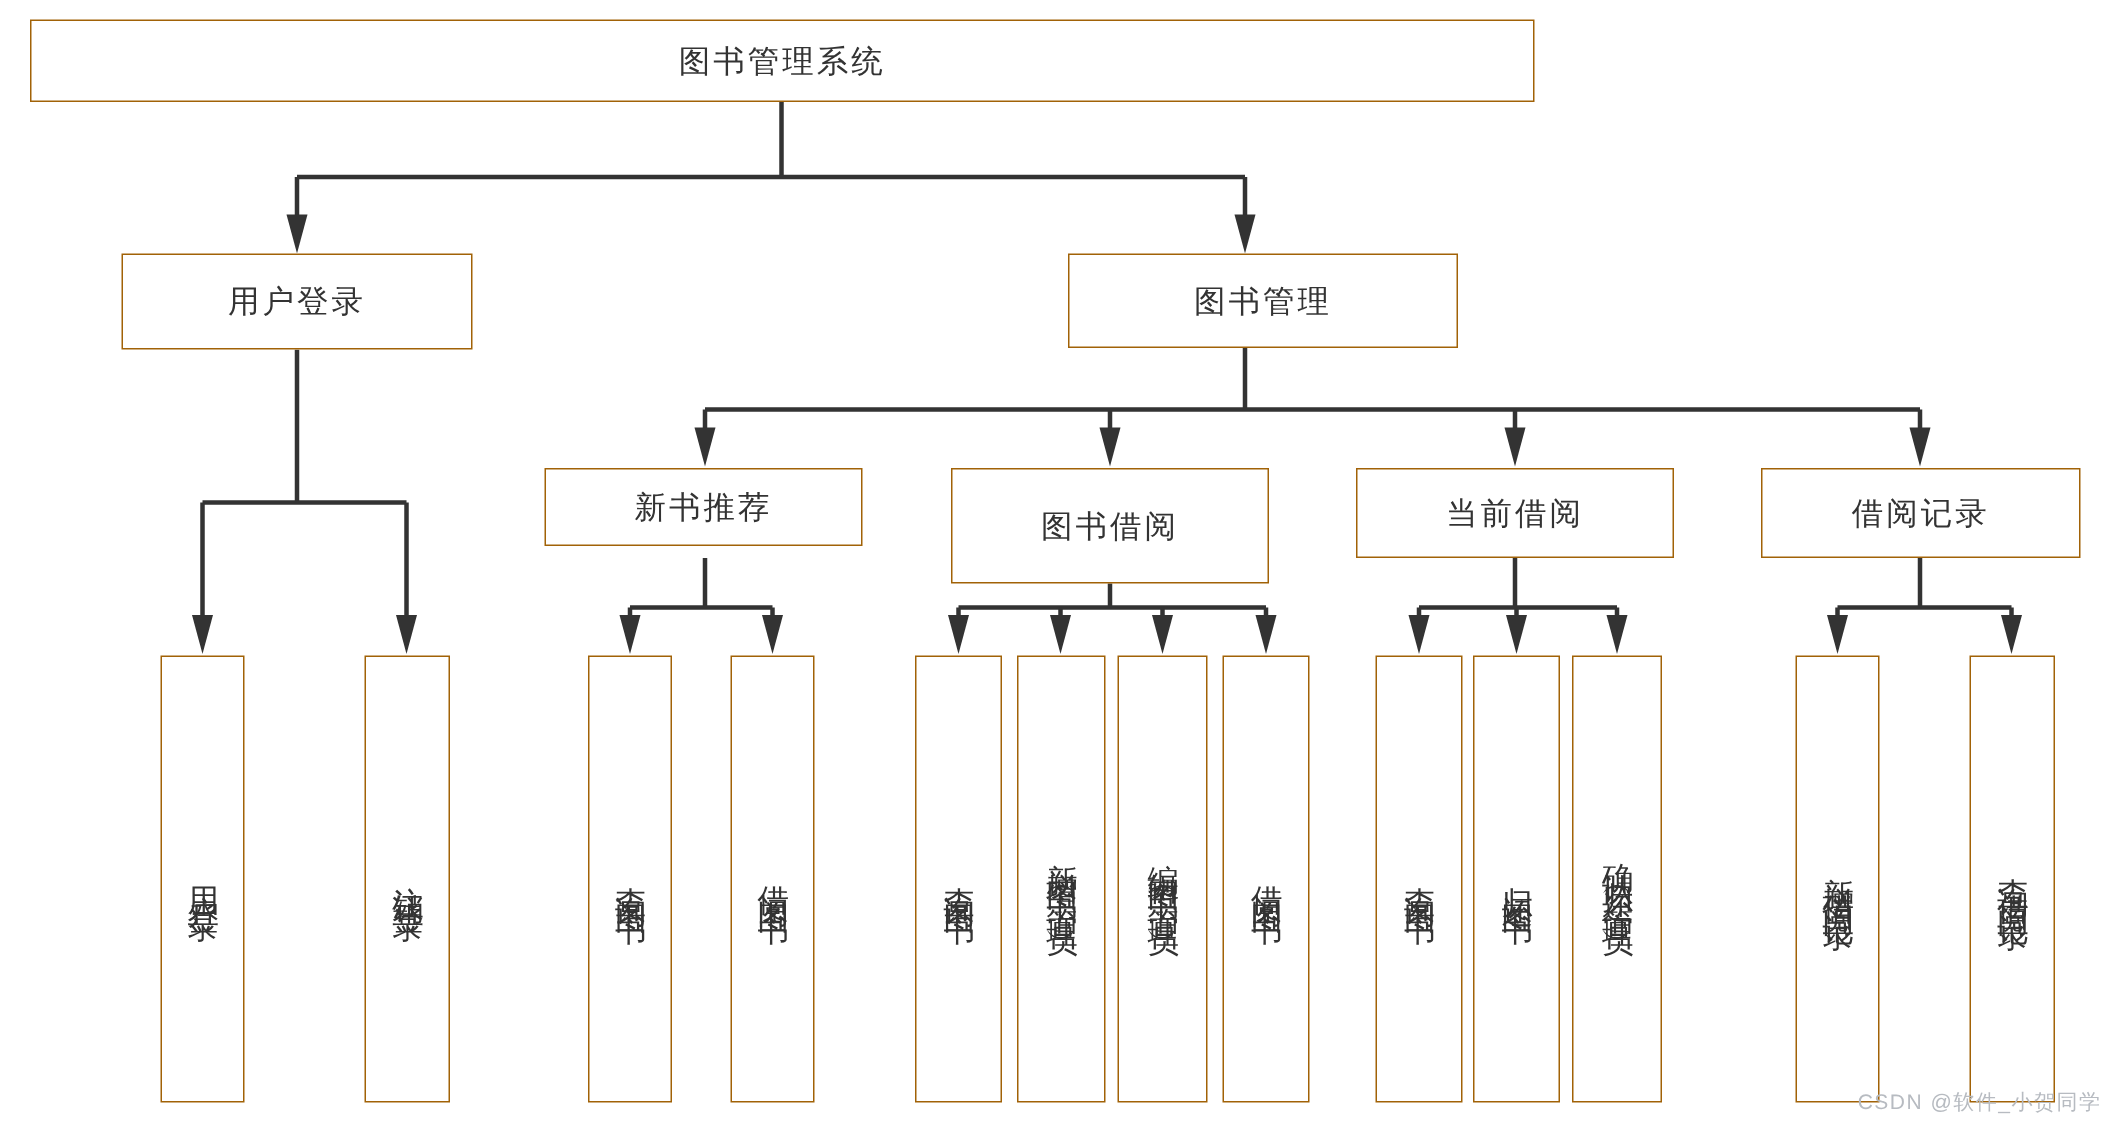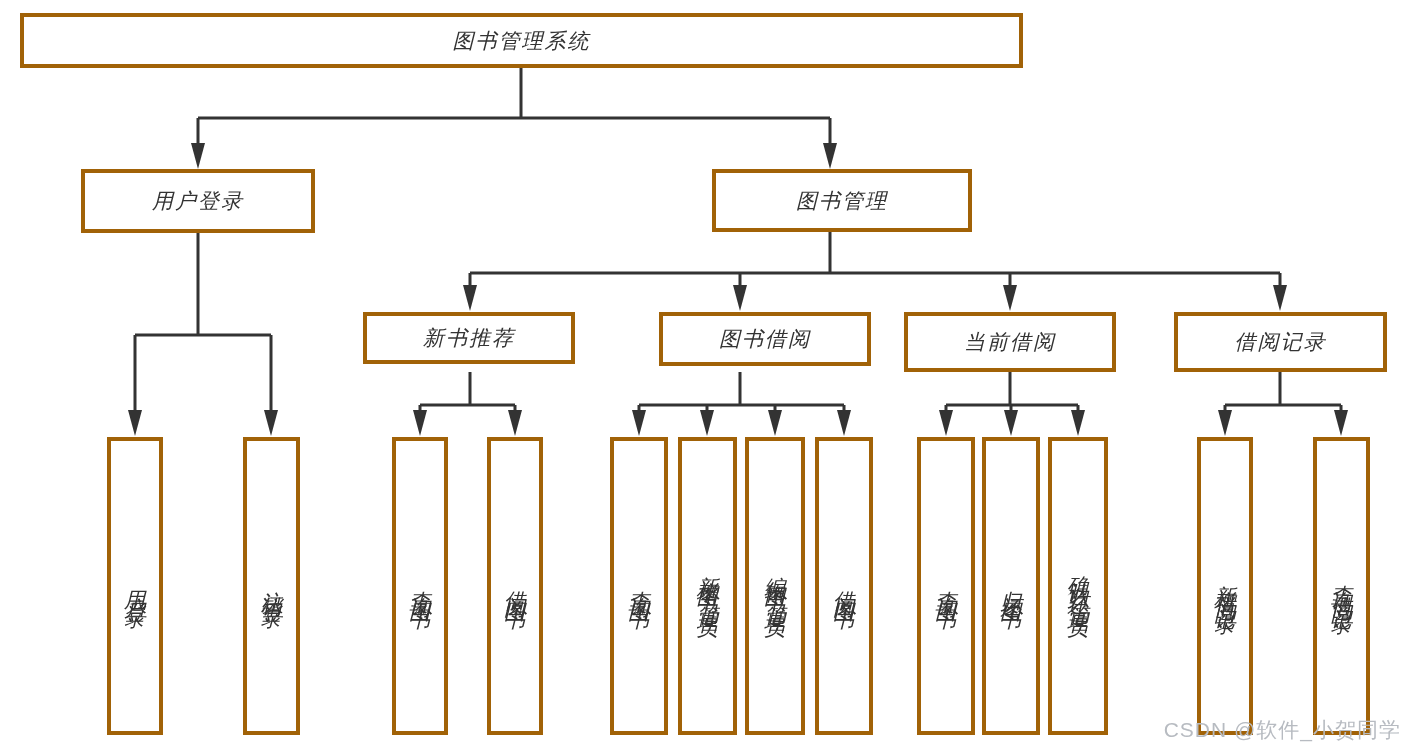--- a/index.html
+++ b/index.html
@@ -9,46 +9,45 @@
     height: 747px;
     background: #ffffff;
     font-family: "Liberation Sans", sans-serif;
     overflow: hidden;
   }
   #wires { position: absolute; left: 0; top: 0; z-index: 1; }
   .hbox, .vbox {
     position: absolute;
     box-sizing: border-box;
     background: #ffffff;
-    border: 4px solid #a16207;
+    border: 1px solid #a16207;
     color: #333333;
     display: flex;
     align-items: center;
     justify-content: center;
     z-index: 2;
-    font-style: italic;
   }
   .hbox {
     font-size: 21px;
     letter-spacing: 2px;
     white-space: nowrap;
   }
   .vbox {
     writing-mode: vertical-rl;
     text-orientation: mixed;
     font-size: 21px;
     letter-spacing: 6px;
     line-height: 1;
     white-space: nowrap;
   }
   #watermark {
     position: absolute;
     right: 4px;
     bottom: 3px;
-    font-size: 21px;
+    font-size: 14px;
     color: #b7bbc1;
     letter-spacing: 1px;
     z-index: 5;
     white-space: nowrap;
   }
 </style>
 </head>
 <body>
 
 <div id="canvas">
@@ -90,21 +89,21 @@
       <polygon points="1334,410 1348,410 1341,436"></polygon>
     </g>
   </svg>
 
   <div class="hbox" style="left:20px; top:13px; width:1003px; height:55px;">图书管理系统</div>
 
   <div class="hbox" style="left:81px; top:169px; width:234px; height:64px;">用户登录</div>
   <div class="hbox" style="left:712px; top:169px; width:260px; height:63px;">图书管理</div>
 
   <div class="hbox" style="left:363px; top:312px; width:212px; height:52px;">新书推荐</div>
-  <div class="hbox" style="left:659px; top:312px; width:212px; height:54px;">图书借阅</div>
+  <div class="hbox" style="left:634px; top:312px; width:212px; height:77px;">图书借阅</div>
   <div class="hbox" style="left:1174px; top:312px; width:213px; height:60px;">借阅记录</div>
   <div class="hbox" style="left:904px; top:312px; width:212px; height:60px;">当前借阅</div>
 
   <div class="vbox" style="left:107px; top:437px; width:56px; height:298px;">用户登录</div>
   <div class="vbox" style="left:243px; top:437px; width:57px; height:298px;">注销登录</div>
 
   <div class="vbox" style="left:392px; top:437px; width:56px; height:298px;">查询图书</div>
   <div class="vbox" style="left:487px; top:437px; width:56px; height:298px;">借阅图书</div>
 
   <div class="vbox" style="left:610px; top:437px; width:58px; height:298px;">查询图书</div>

